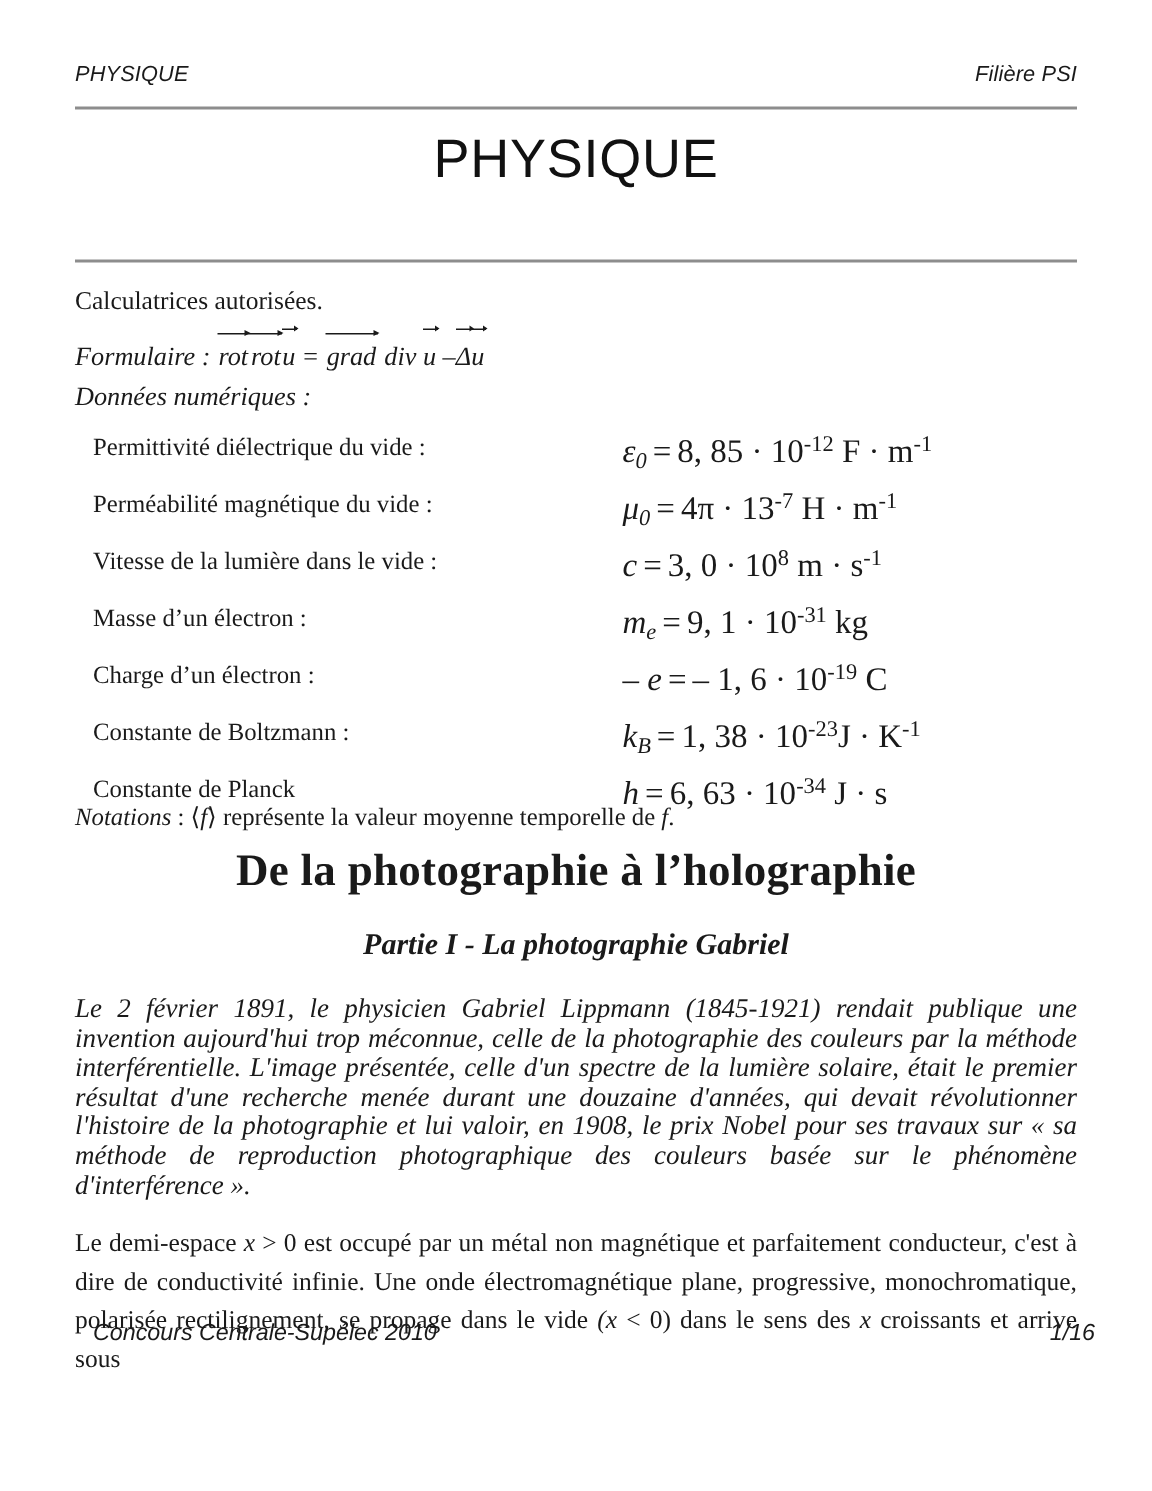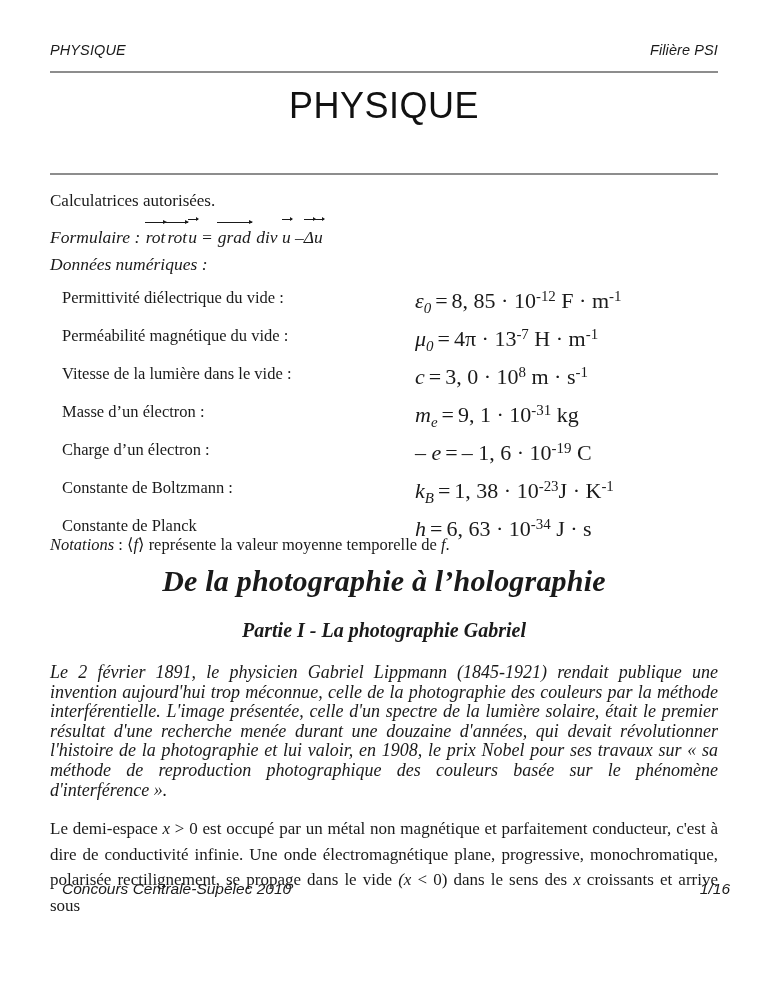--- a/index.html
+++ b/index.html
@@ -177,21 +177,20 @@
 
   
   .worktitle {
     position: absolute;
     left: 0;
     top: 564px;
     width: 768px;
     text-align: center;
     font-size: 30px;
     font-weight: bold;
-    font-style: italic;
     letter-spacing: 0.2px;
   }
 
   
   .parttitle {
     position: absolute;
     left: 0;
     top: 619px;
     width: 768px;
     text-align: center;

